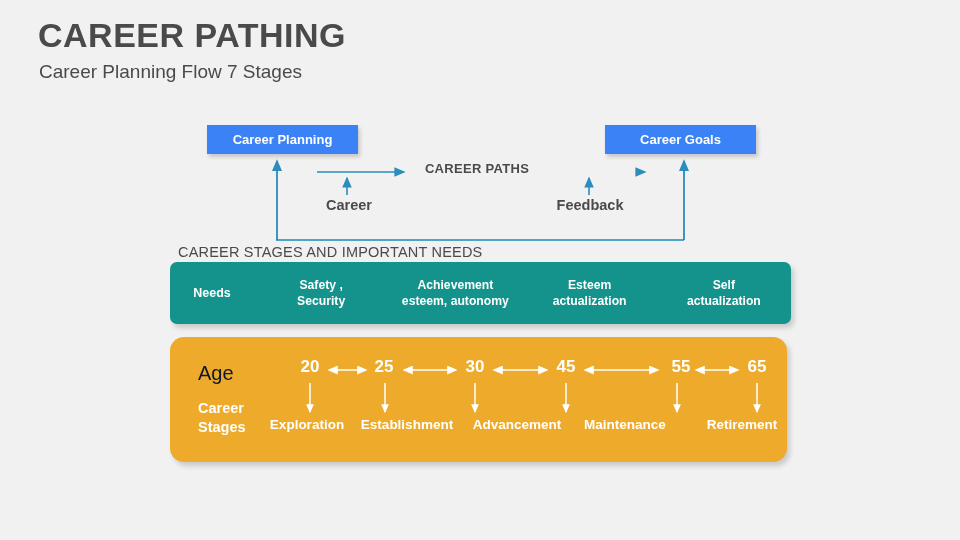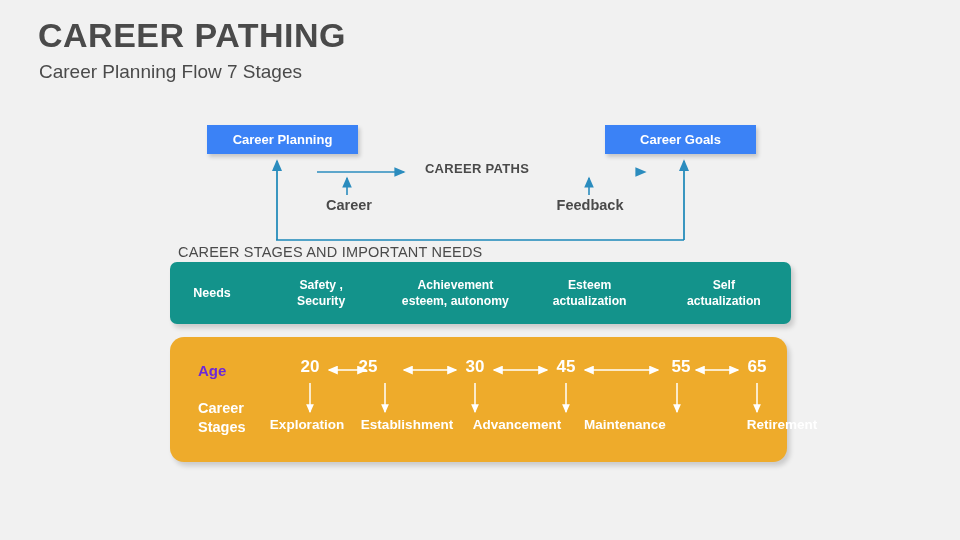--- a/index.html
+++ b/index.html
@@ -145,23 +145,23 @@
     position: absolute;
     left: 14px;
     top: 0;
     width: 78px;
     height: 100%;
   }
   #label-age {
     position: absolute;
     left: 0; top: 25px;
     width: 78px;
-    color: #6d28d9;
-    font-size: 15px;
-    font-weight: bold;
+    color: #0f172a;
+    font-size: 20px;
+    font-weight: normal;
     padding-left: 14px;
   }
   #label-career-stages {
     position: absolute;
     left: 0; top: 62px;
     width: 78px;
     color: #FFFFFF;
     font-size: 14.5px;
     font-weight: bold;
     line-height: 1.33;
@@ -289,28 +289,28 @@
         </g>
     </svg>
 
     <div class="stages-left-labels">
       <div id="label-age">Age</div>
       <div id="label-career-stages">Career<br>Stages</div>
     </div>
 
     <div class="age-row">
         <div class="age-val" style="left: 48px;">20</div>
-        <div class="age-val" style="left: 106px;">25</div>
+        <div class="age-val" style="left: 122px;">25</div>
         <div class="age-val" style="left: 213px;">30</div>
         <div class="age-val" style="left: 304px;">45</div>
         <div class="age-val" style="left: 415px; padding-left: 8px;">55</div>
         <div class="age-val" style="left: 495px;">65</div>
       </div>
     <div class="stage-row">
         <div class="stage-name" style="left: 45px;">Exploration</div>
         <div class="stage-name" style="left: 145px;">Establishment</div>
         <div class="stage-name" style="left: 255px;">Advancement</div>
         <div class="stage-name" style="left: 363px;">Maintenance</div>
-        <div class="stage-name" style="left: 480px; margin-left: 40px;">Retirement</div>
+        <div class="stage-name" style="left: 480px;">Retirement</div>
       </div>
   </div>
 
 </div>
 
 </body></html>

